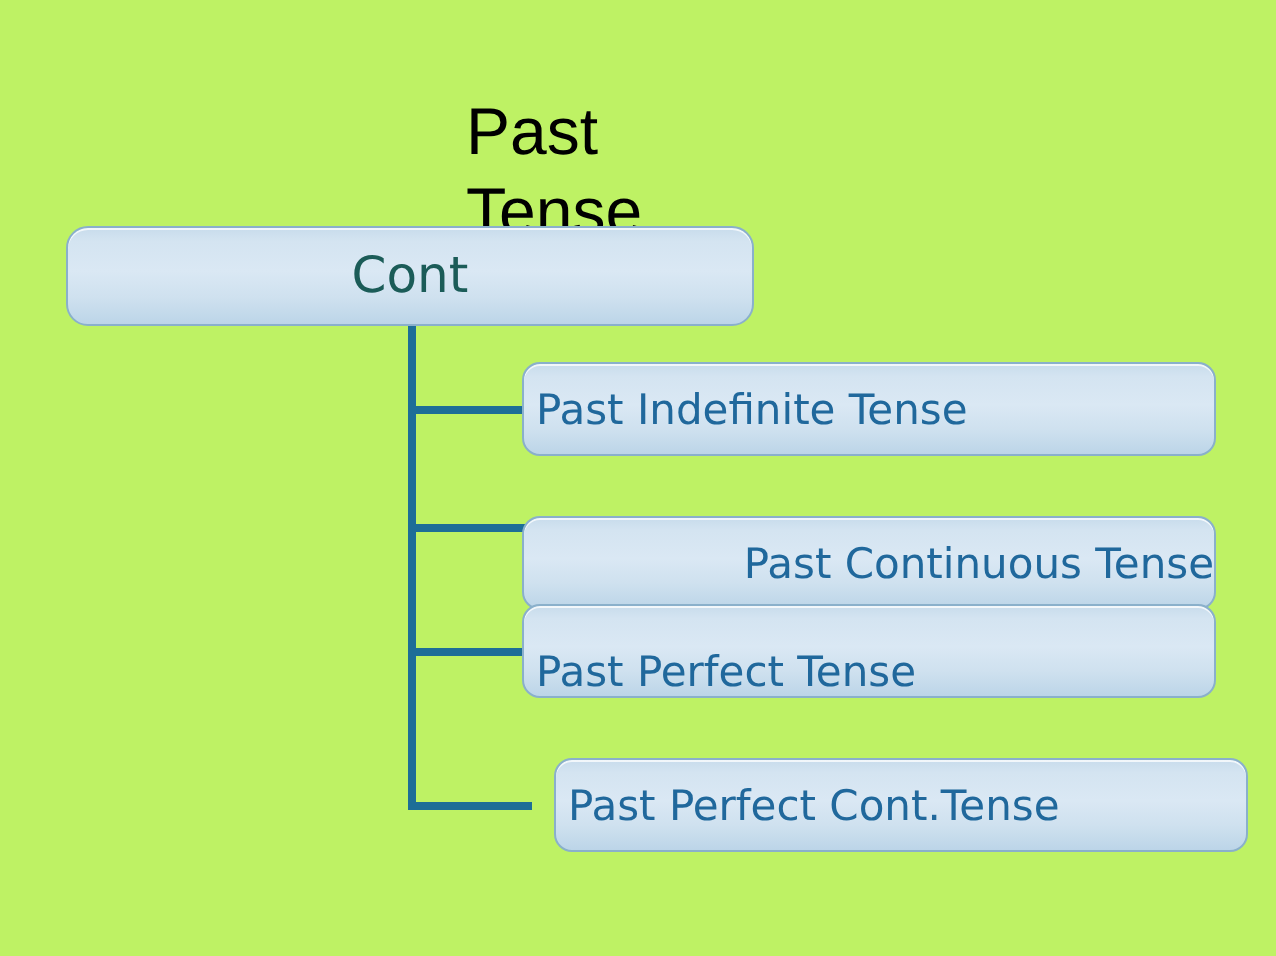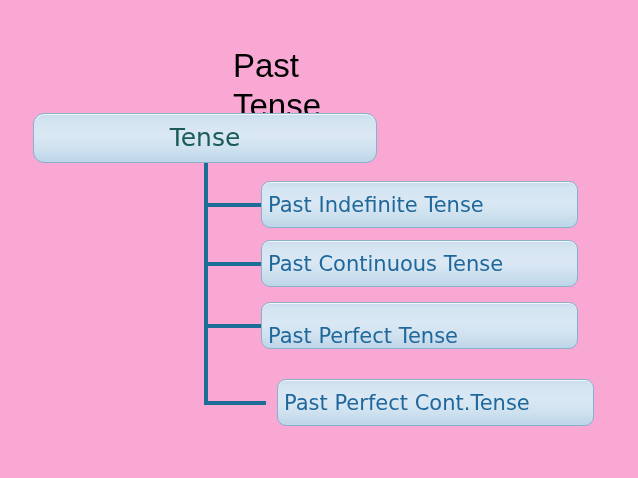--- a/index.html
+++ b/index.html
@@ -7,21 +7,21 @@
     padding: 0;
     background: #ffffff;
   }
   body {
     font-family: "DejaVu Sans", sans-serif;
   }
   #slide {
     position: relative;
     width: 638px;
     height: 478px;
-    background: #f9a8d4;
+    background: #bef264;
     overflow: hidden;
   }
 
   
   #title {
     position: absolute;
     left: 233px;
     top: 46px;
     width: 110px;
     font-family: "Liberation Sans", sans-serif;
@@ -82,51 +82,51 @@
     border-radius: 11px;
   }
   .node-root .node-label {
     font-family: "DejaVu Sans", sans-serif;
     font-size: 25px;
     color: #1b5c58;
     padding-bottom: 2px;
   }
   .node-child {
     left: 261px;
-    width: 317px;
+    width: 347px;
     height: 47px;
     padding-left: 6px;
   }
   .node-child .node-label {
     font-family: "DejaVu Sans", sans-serif;
     font-size: 21px;
     color: #20689c;
     white-space: nowrap;
   }
   .c1 { top: 181px; }
-  .c2 { top: 240px; }
+  .c2 { top: 258px; justify-content: flex-end; }
   .c3 { top: 302px; align-items: flex-end; }
   .c4 { top: 379px; margin-left: 16px; }
 </style>
 </head>
 <body>
 
 <div id="slide">
 
   <div id="title">Past Tense</div>
 
   <div class="connector-vertical"></div>
 
   <div class="connector-branch b1"></div>
   <div class="connector-branch b2"></div>
   <div class="connector-branch b3"></div>
   <div class="connector-branch b4"></div>
 
   <div class="node node-root">
-    <span class="node-label">Tense</span>
+    <span class="node-label">Cont</span>
   </div>
 
   <div class="node node-child c1">
     <span class="node-label">Past Indefinite Tense</span>
   </div>
 
   <div class="node node-child c2">
     <span class="node-label">Past Continuous Tense</span>
   </div>
 

